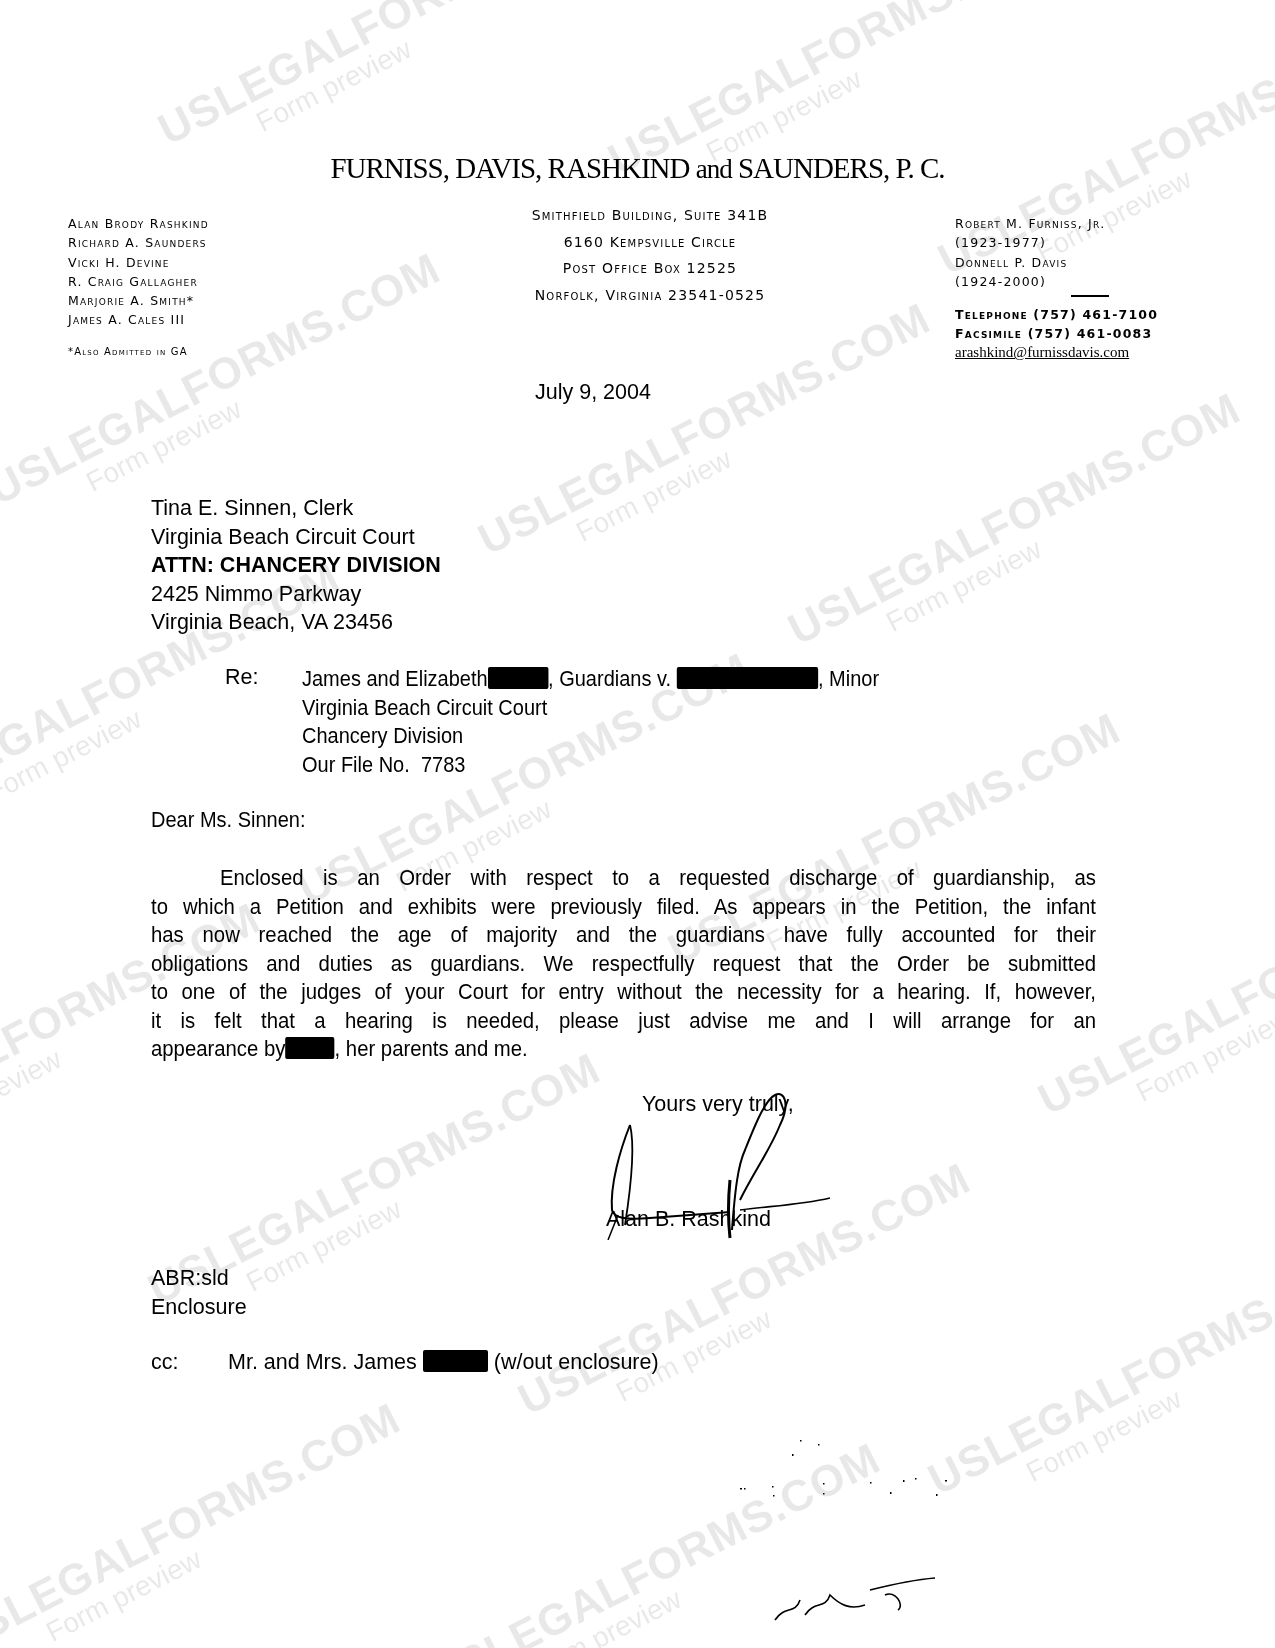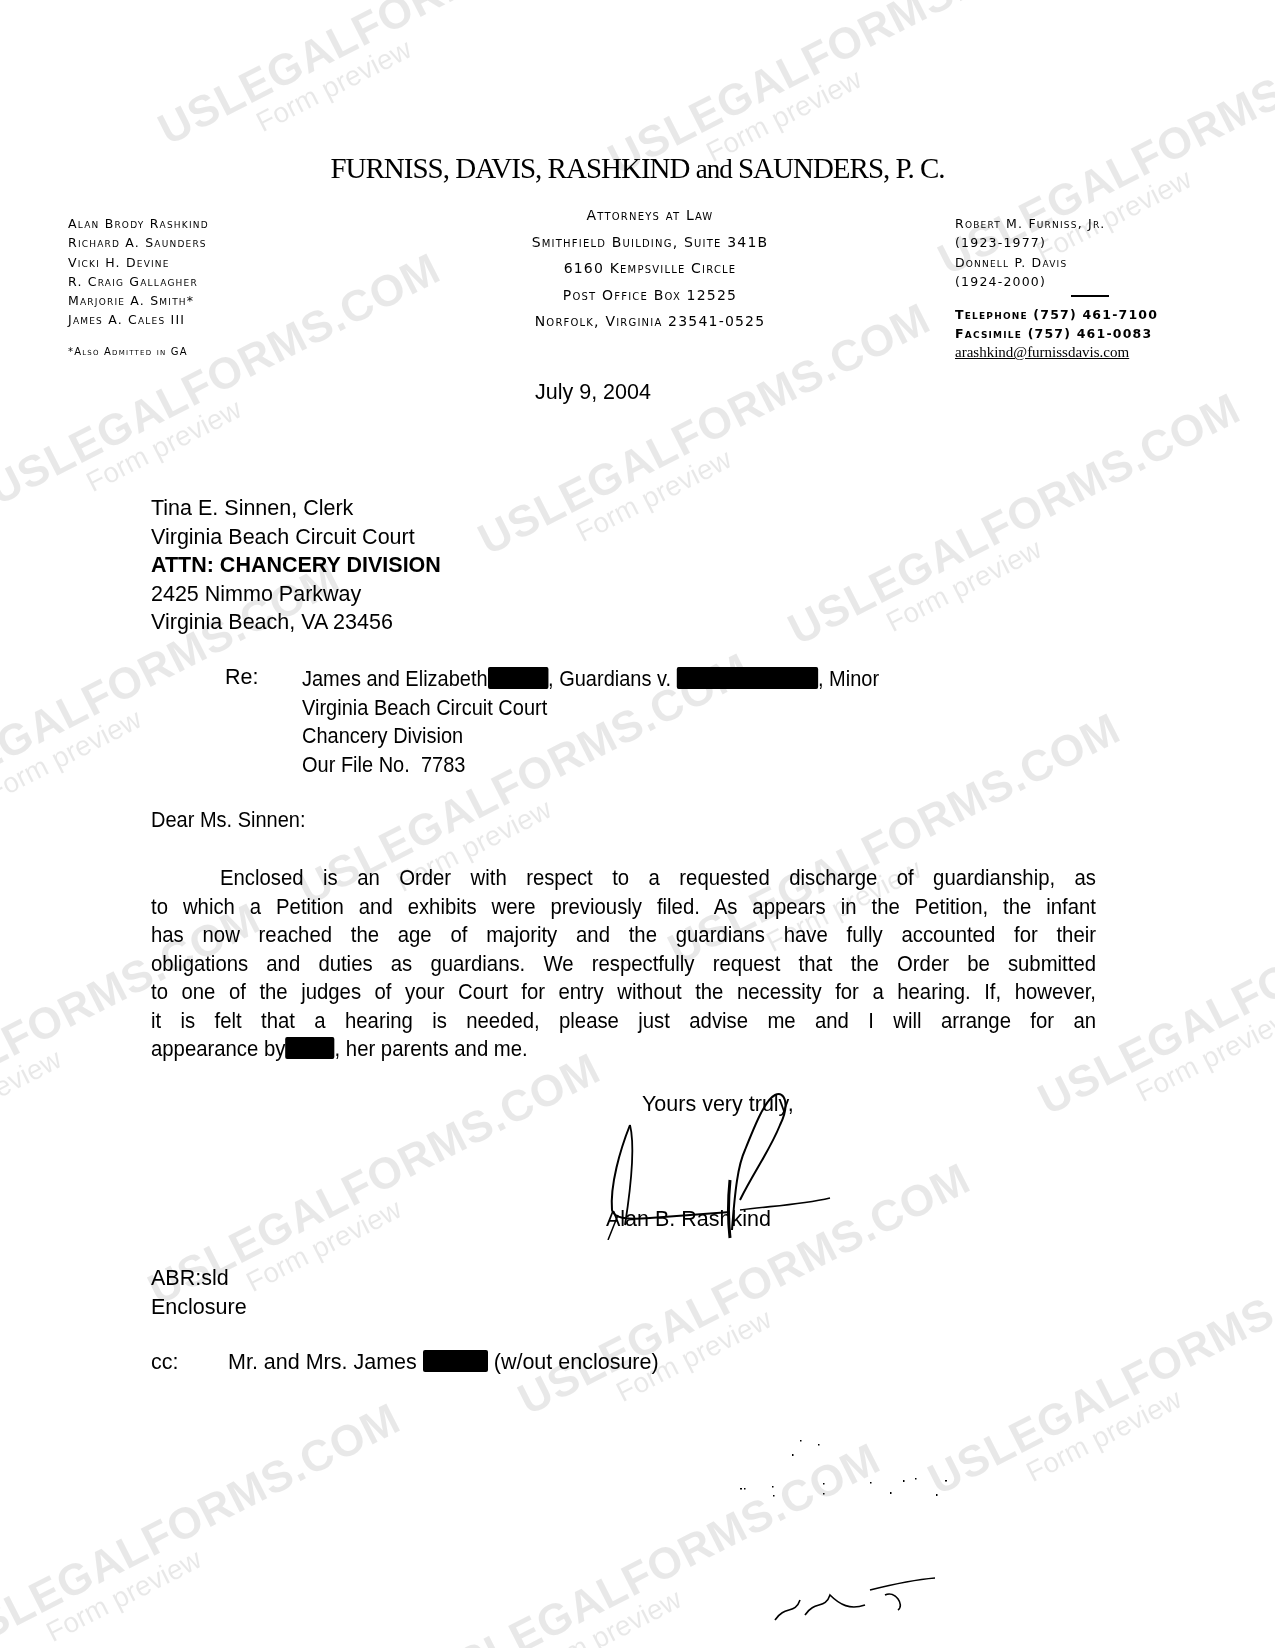--- a/index.html
+++ b/index.html
@@ -140,21 +140,20 @@
     <div>Alan Brody Rashkind</div>
     <div>Richard A. Saunders</div>
     <div>Vicki H. Devine</div>
     <div>R. Craig Gallagher</div>
     <div>Marjorie A. Smith*</div>
     <div>James A. Cales III</div>
     <div class="note">*Also Admitted in GA</div>
   </div>
 
   <div class="center-block sc">
-    <div>Attorneys at Law</div>
     <div>Smithfield Building, Suite 341B</div>
     <div>6160 Kempsville Circle</div>
     <div>Post Office Box 12525</div>
     <div>Norfolk, Virginia 23541-0525</div>
   </div>
 
   <div class="right-block sc">
     <div>Robert M. Furniss, Jr.</div>
     <div>(1923-1977)</div>
     <div>Donnell P. Davis</div>

